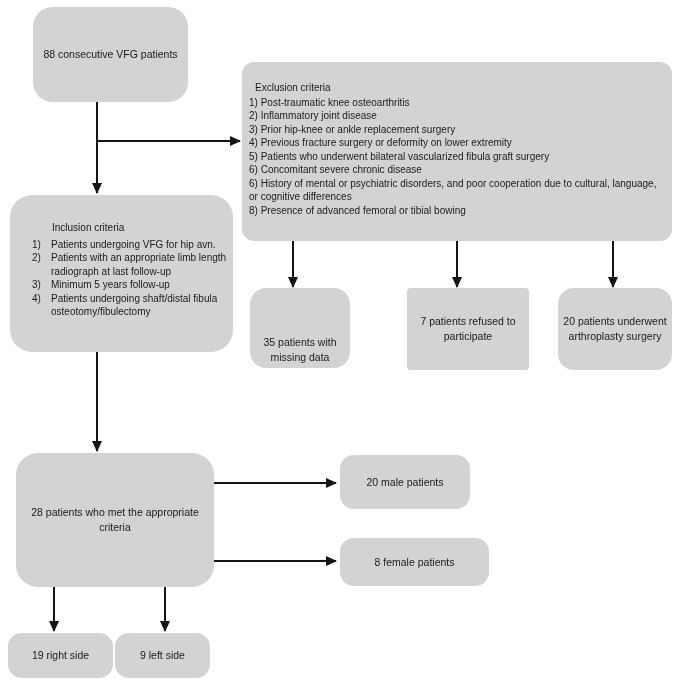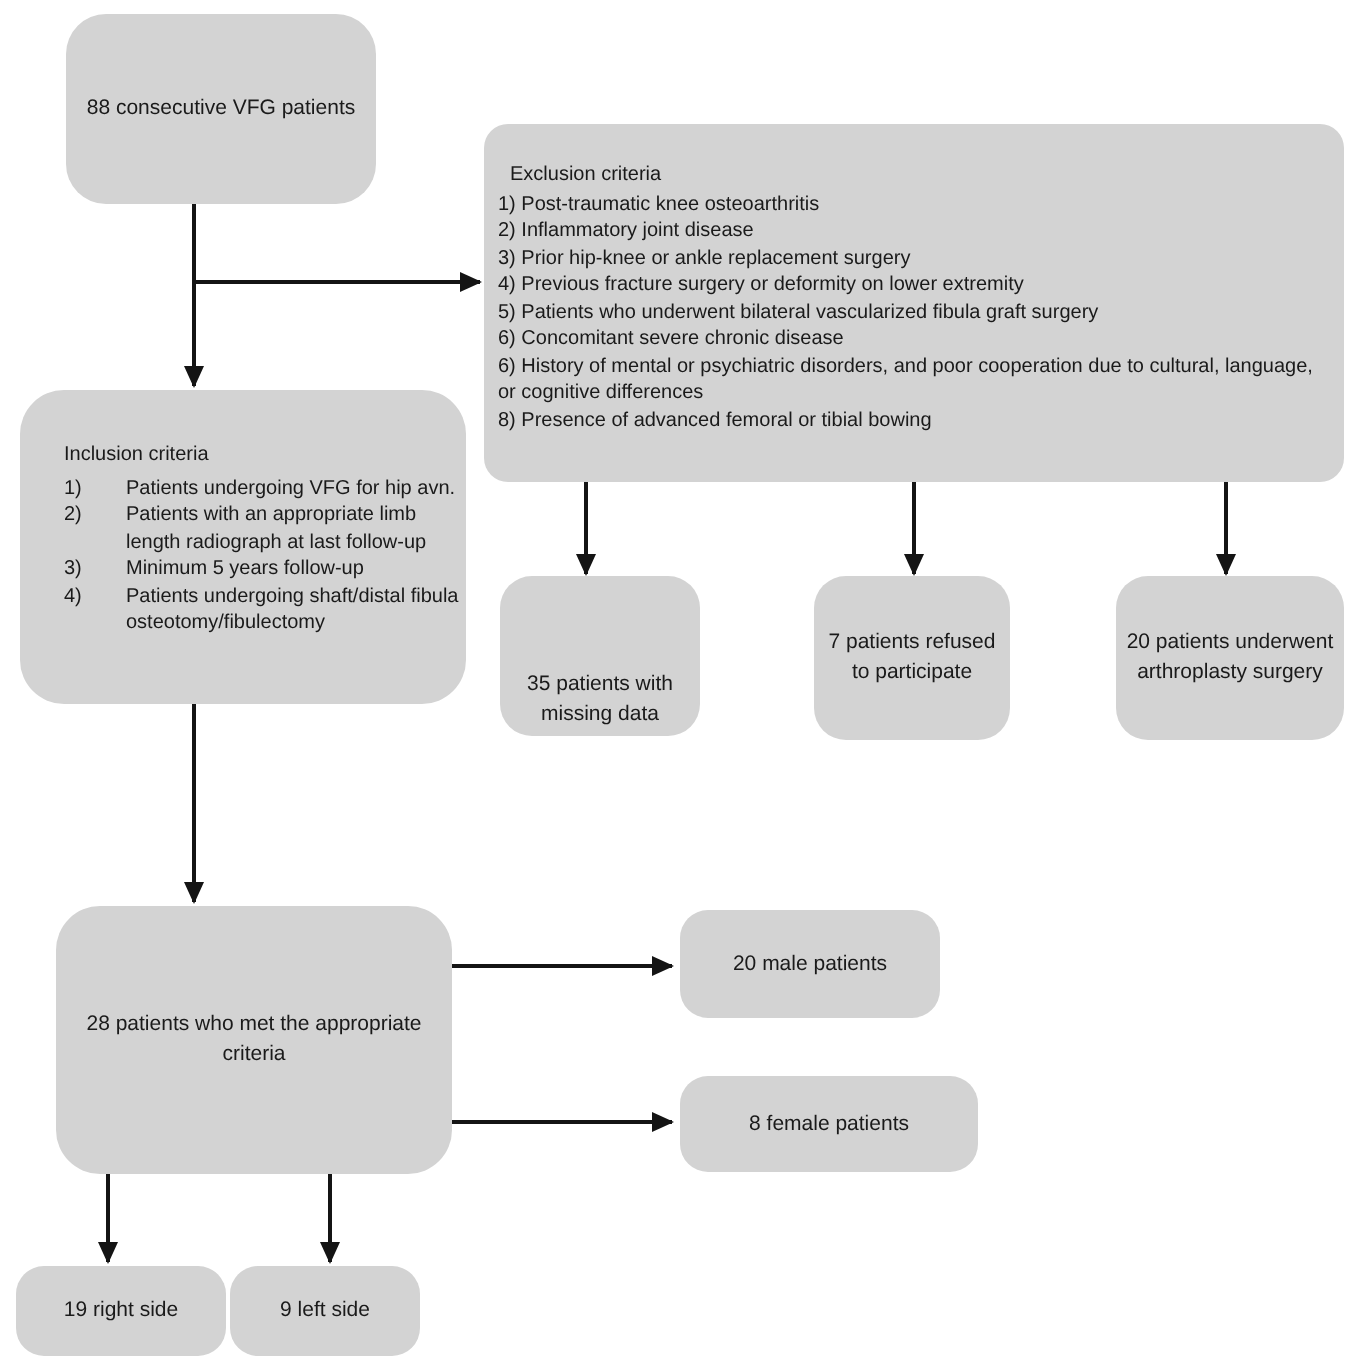--- a/index.html
+++ b/index.html
@@ -49,30 +49,30 @@
     font-size: 10px; line-height: 13.5px;
     padding: 19px 6px 0 7px;
   }
   .ex-title { padding-left: 6px; margin-bottom: 1px; }
   
   .b-inclusion {
     left: 10px; top: 195px; width: 223px; height: 157px; border-radius: 22px;
     font-size: 10px; line-height: 13.5px;
     padding: 26px 2px 0 22px;
   }
-  .inc-title { margin-bottom: 3px; }
+  .inc-title { margin-bottom: 3px; margin-left: 20px; }
   .inc-item { display: flex; }
   .inc-item .num { flex: 0 0 19px; }
-  .inc-item .txt { flex: 1 1 auto; margin-left: 12px; }
+  .inc-item .txt { flex: 1 1 auto; }
   
   .b-missing      { left: 250px; top: 288px; width: 100px; height: 80px; border-radius: 16px; align-items: flex-end; }
-  .b-refused      { left: 407px; top: 288px; width: 98px;  height: 82px; border-radius: 16px; padding: 2px; }
+  .b-refused      { left: 407px; top: 288px; width: 122px;  height: 82px; border-radius: 4px; padding: 2px; }
   .b-arthroplasty { left: 558px; top: 288px; width: 114px; height: 82px; border-radius: 16px; }
   
-  .b-met    { left: 28px;  top: 453px; width: 198px; height: 134px; border-radius: 22px; }
+  .b-met    { left: 16px;  top: 453px; width: 198px; height: 134px; border-radius: 22px; }
   
   .b-male   { left: 340px; top: 455px; width: 130px; height: 54px; border-radius: 14px; text-align: right; }
   .b-female { left: 340px; top: 538px; width: 149px; height: 48px; border-radius: 14px; }
   
   .b-right  { left: 8px;   top: 633px; width: 105px;  height: 45px; border-radius: 14px; }
   .b-left   { left: 115px; top: 633px; width: 95px;  height: 45px; border-radius: 14px; }
 </style>
 </head>
 <body>
 

